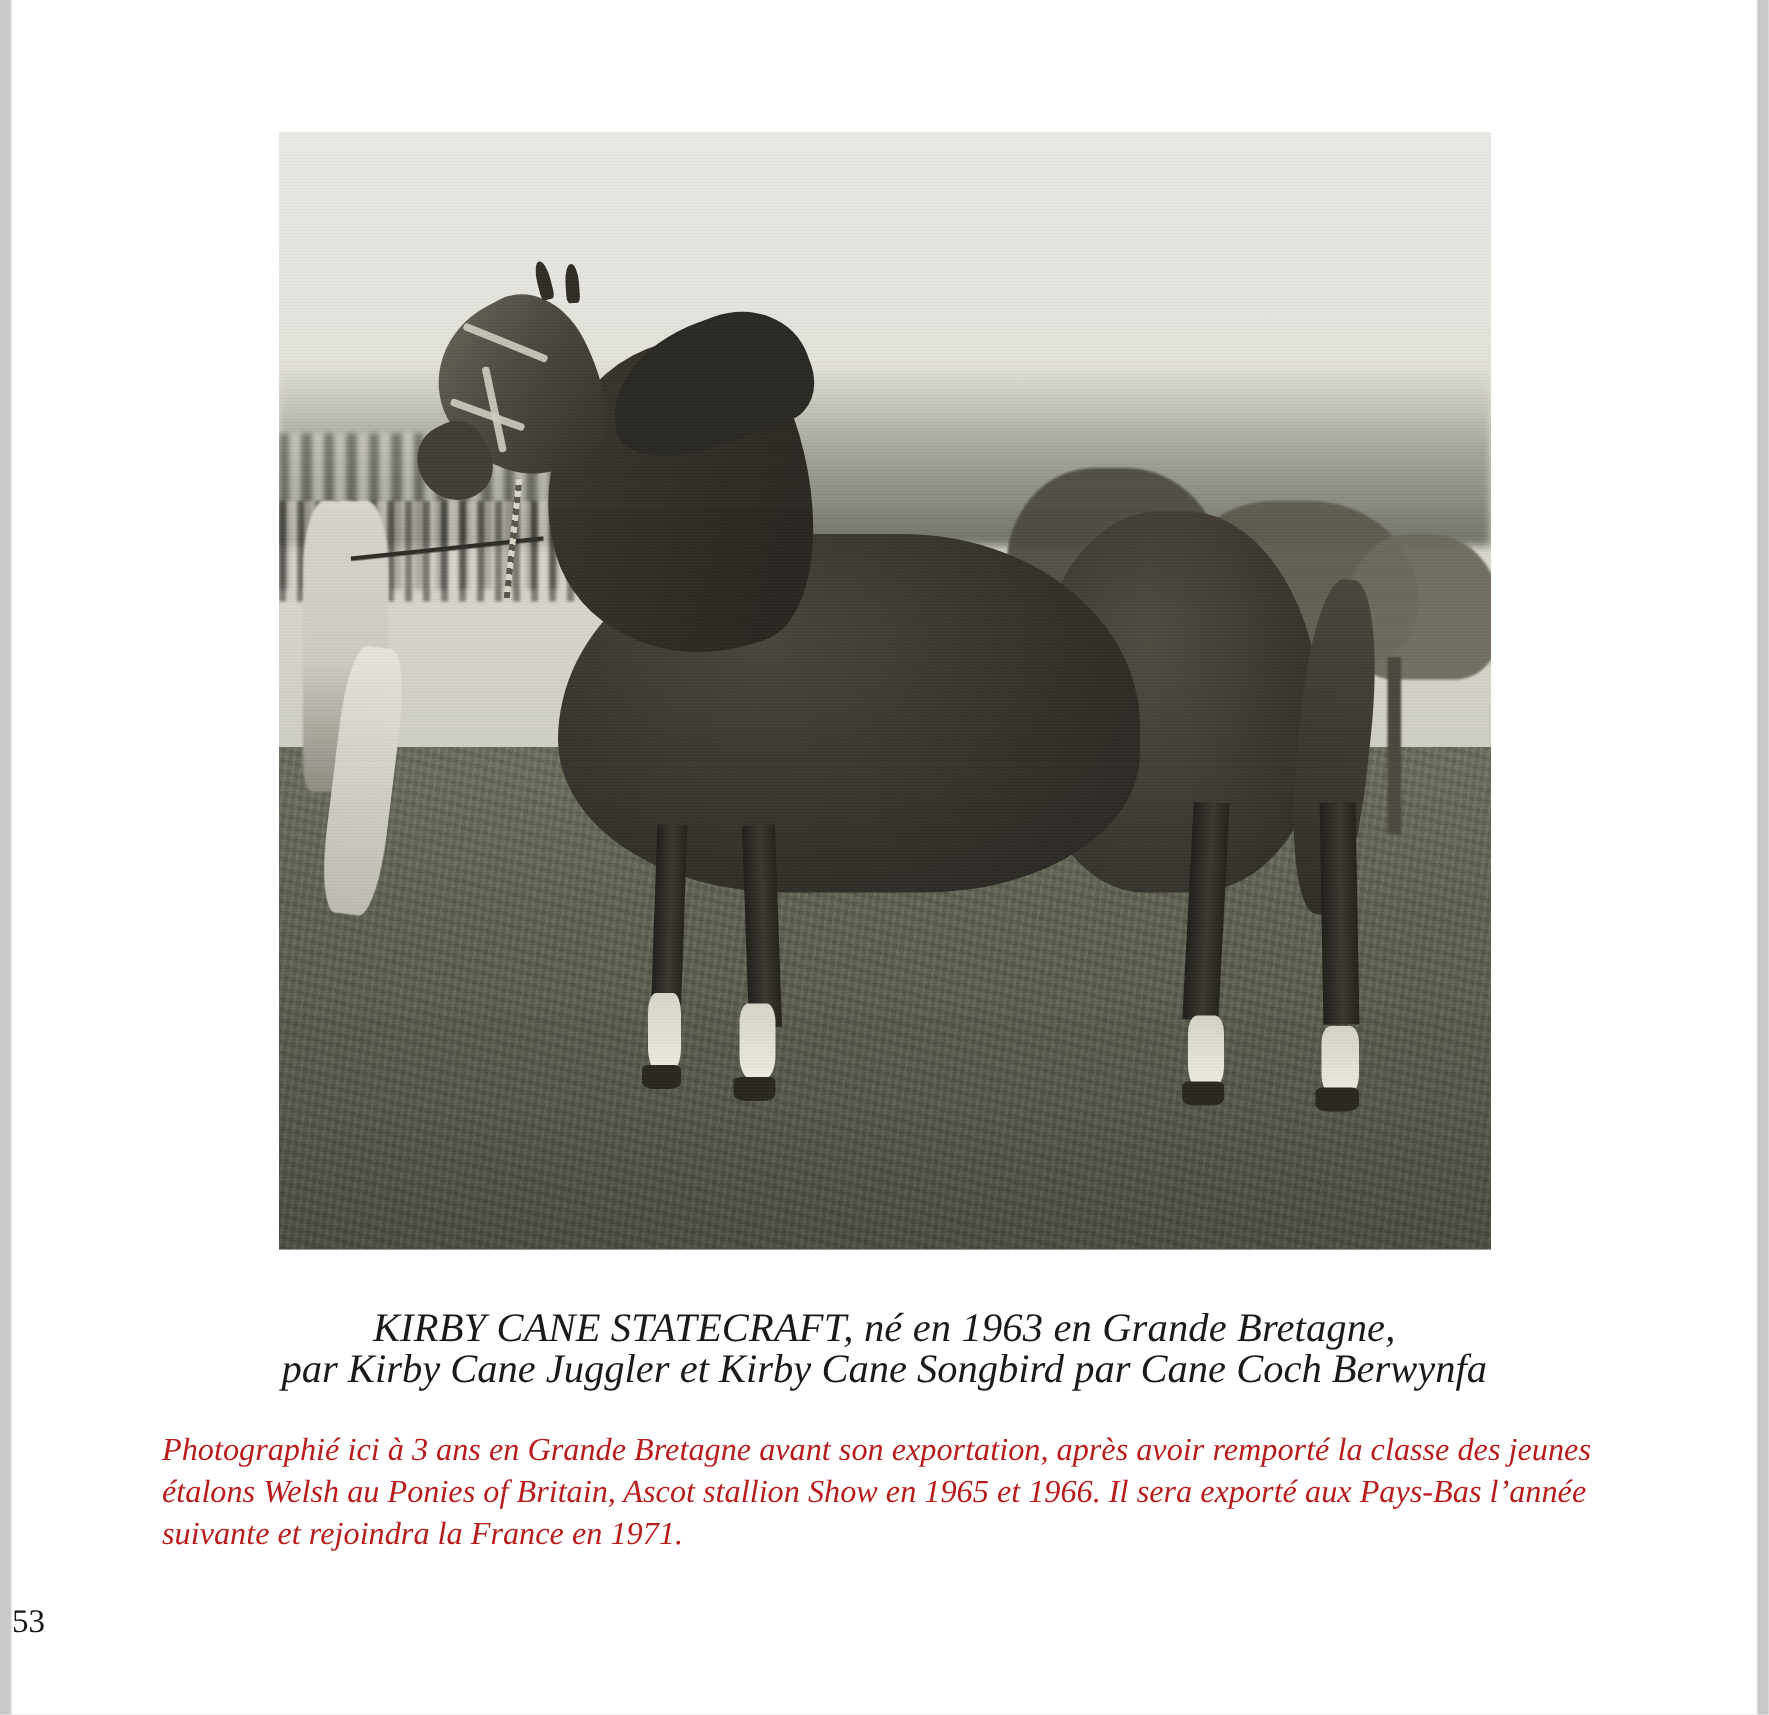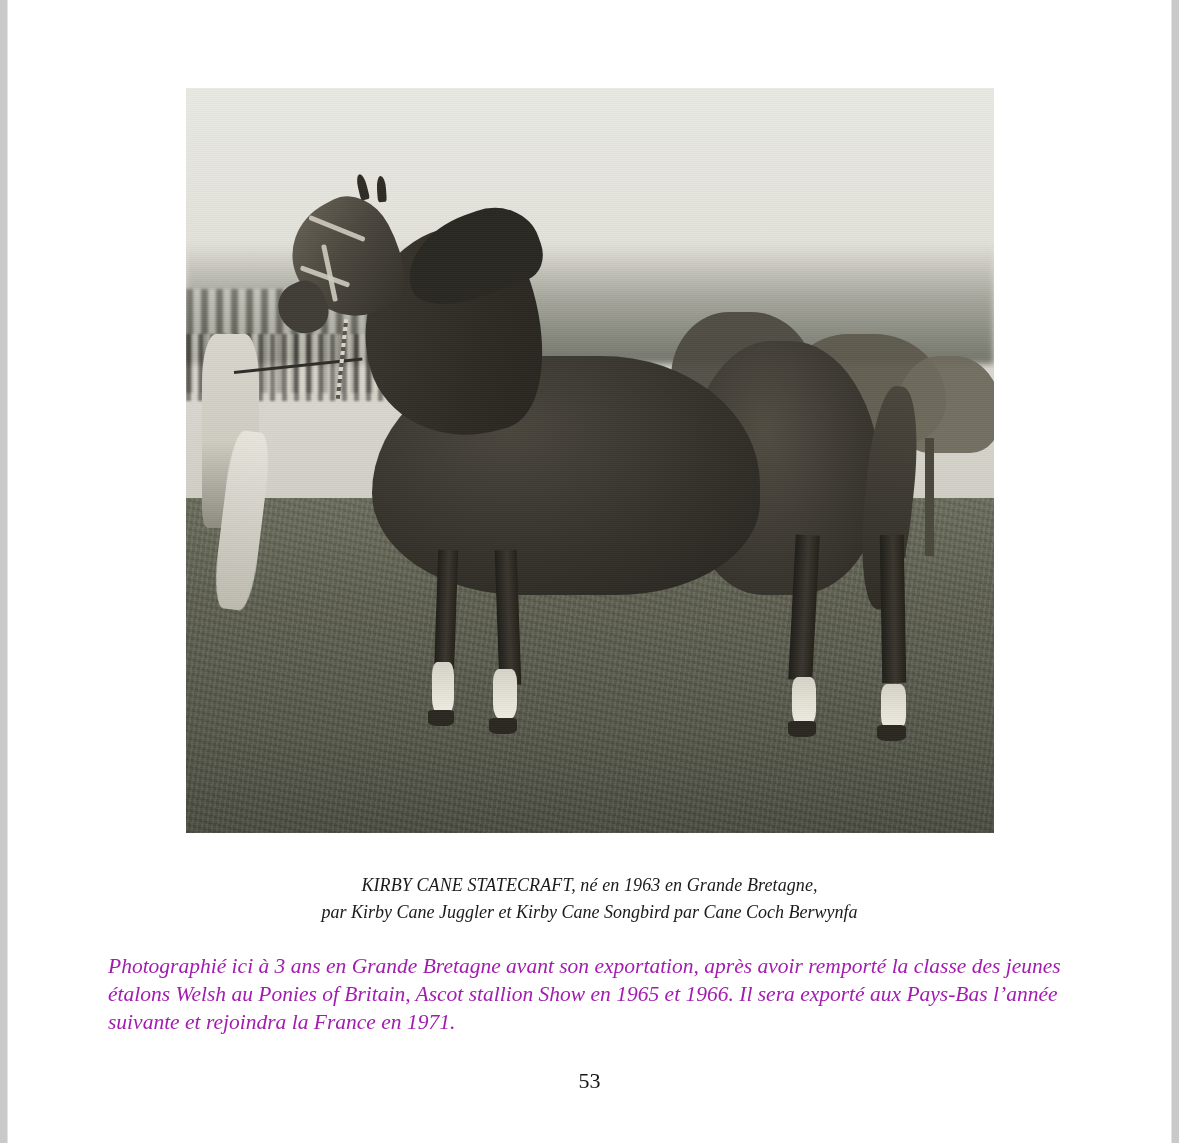--- a/index.html
+++ b/index.html
@@ -210,42 +210,41 @@
     pointer-events: none;
   }
   
   .caption {
     position: absolute;
     left: 100px;
     top: 872px;
     width: 963px;
     text-align: center;
     font-style: italic;
-    font-size: 18px;
+    font-size: 27px;
     line-height: 27px;
     color: #1a1a1a;
   }
   .caption .line1 { letter-spacing: .1px; }
   .body-text {
     position: absolute;
     left: 100px;
     top: 952px;
     width: 975px;
     font-style: italic;
     font-size: 21.5px;
     line-height: 28px;
-    color: #a21caf;
+    color: #b91c1c;
     text-align: left;
   }
   .page-number {
     position: absolute;
     left: 0;
     top: 1068px;
     width: 1163px;
-    text-align: center;
     font-size: 22px;
     color: #161616;
   }
 </style>
 </head>
 <body>
 
 <div class="page">
 
   <div class="photo-frame">

